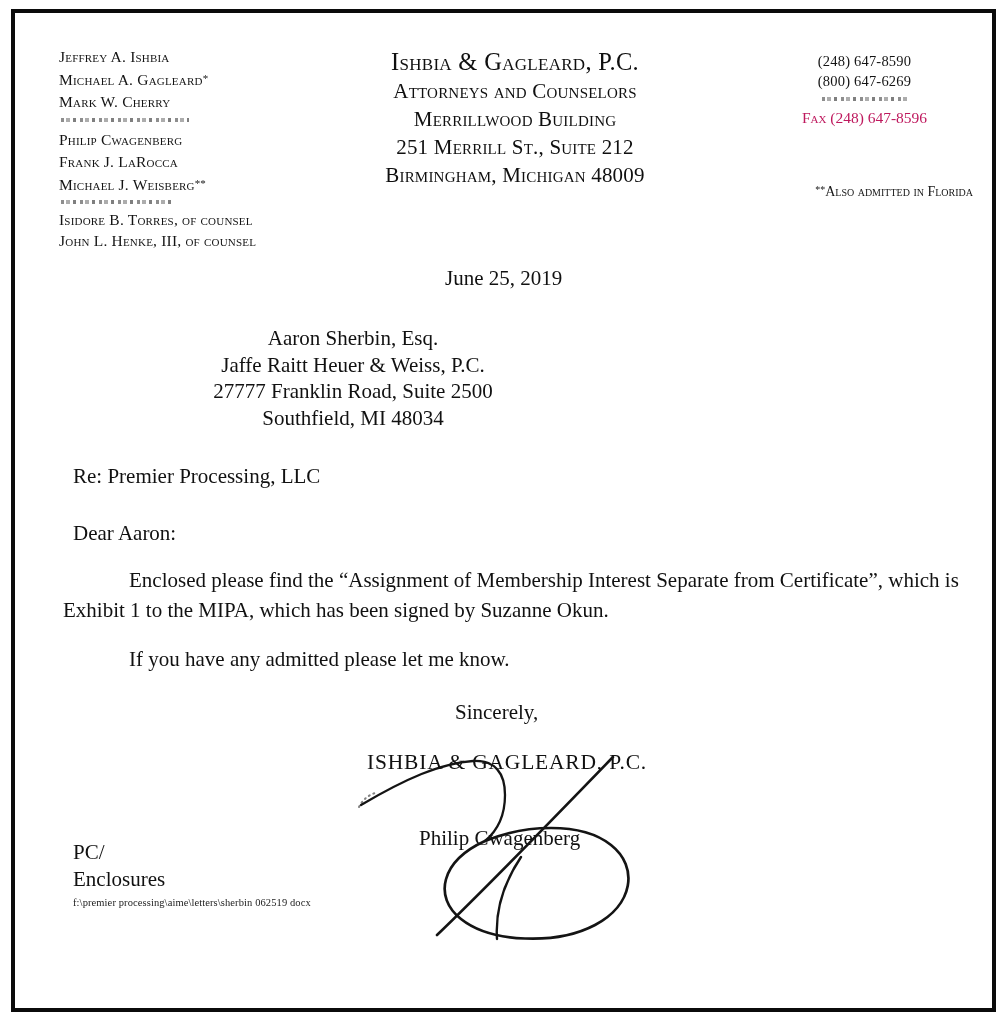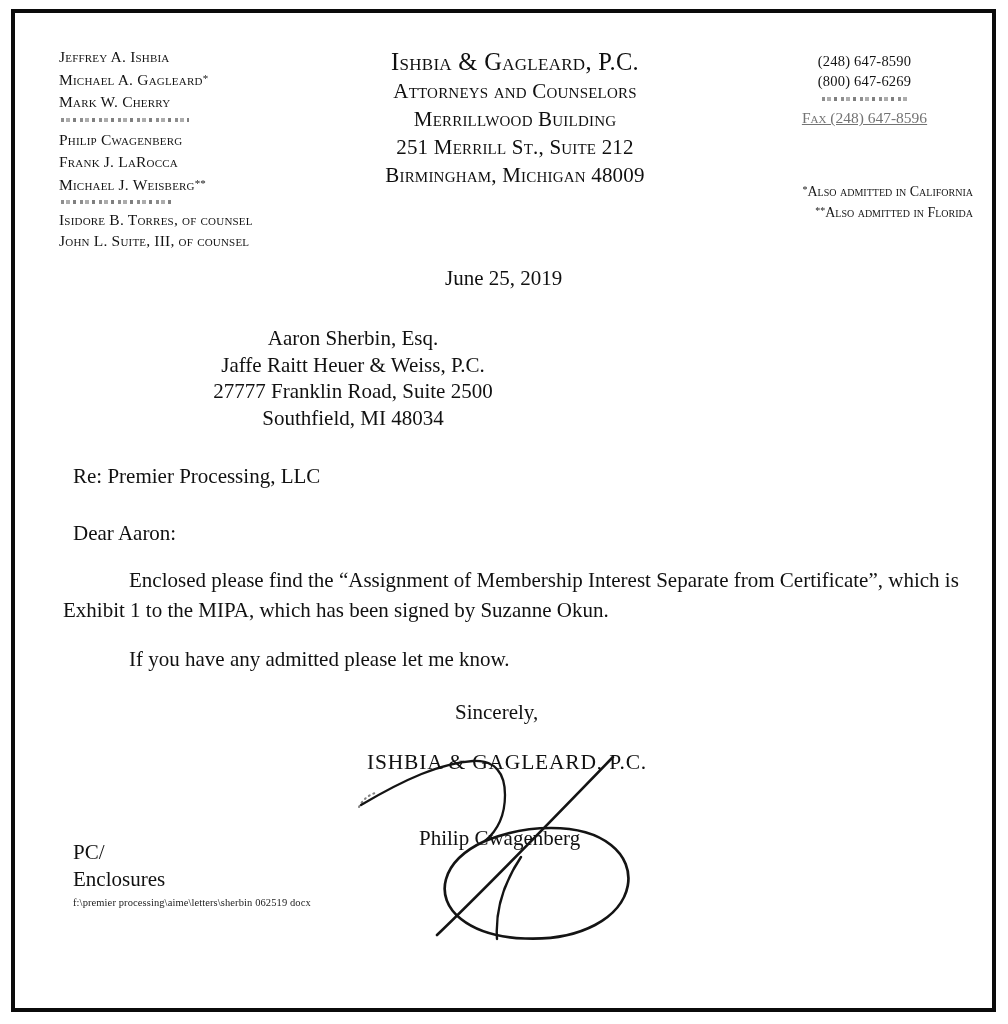--- a/index.html
+++ b/index.html
@@ -116,22 +116,21 @@
     line-height: 20px;
     letter-spacing: 0.2px;
     white-space: nowrap;
     color: #141414;
   }
   .lh-phone .fax {
     font-variant: small-caps;
     font-size: 15.5px;
     line-height: 21px;
     white-space: nowrap;
-    color: #737373;
-    text-decoration: underline;
+    color: #be185d;
   }
   .lh-phone .rule-faded {
     margin: 6px auto 6px auto;
     width: 86px;
   }
 
   
   .lh-admit {
     left: 700px;
     top: 168px;
@@ -268,40 +267,39 @@
 
         <div class="rule-faded"></div>
 
         <div class="nm"><span>Philip Cwagenberg</span><span class="sup"></span></div>
         <div class="nm"><span>Frank J. LaRocca</span><span class="sup"></span></div>
         <div class="nm"><span>Michael J. Weisberg</span><span class="sup">**</span></div>
 
         <div class="rule-faded short"></div>
 
         <div class="nm">Isidore B. Torres, of counsel</div>
-        <div class="nm">John L. Suite, III, of counsel</div>
+        <div class="nm">John L. Henke, III, of counsel</div>
       </div>
 
       <div class="blk lh-firm">
         <div class="firm-name">Ishbia &amp; Gagleard, P.C.</div>
         <div class="firm-line">Attorneys and Counselors</div>
         <div class="firm-line">Merrillwood Building</div>
         <div class="firm-line">251 Merrill St., Suite 212</div>
         <div class="firm-line">Birmingham, Michigan 48009</div>
       </div>
 
       <div class="blk lh-phone">
         <div class="ph">(248) 647-8590</div>
         <div class="ph">(800) 647-6269</div>
         <div class="rule-faded"></div>
         <div class="fax">Fax (248) 647-8596</div>
       </div>
 
       <div class="blk lh-admit">
-        <div class="ad"><span class="sup">*</span><span>Also admitted in California</span></div>
         <div class="ad"><span class="sup">**</span><span>Also admitted in Florida</span></div>
       </div>
 
       <div class="blk date-line">June 25, 2019</div>
 
       <div class="blk addressee">
         <div class="ln">Aaron Sherbin, Esq.</div>
         <div class="ln">Jaffe Raitt Heuer &amp; Weiss, P.C.</div>
         <div class="ln">27777 Franklin Road, Suite 2500</div>
         <div class="ln">Southfield, MI 48034</div>

